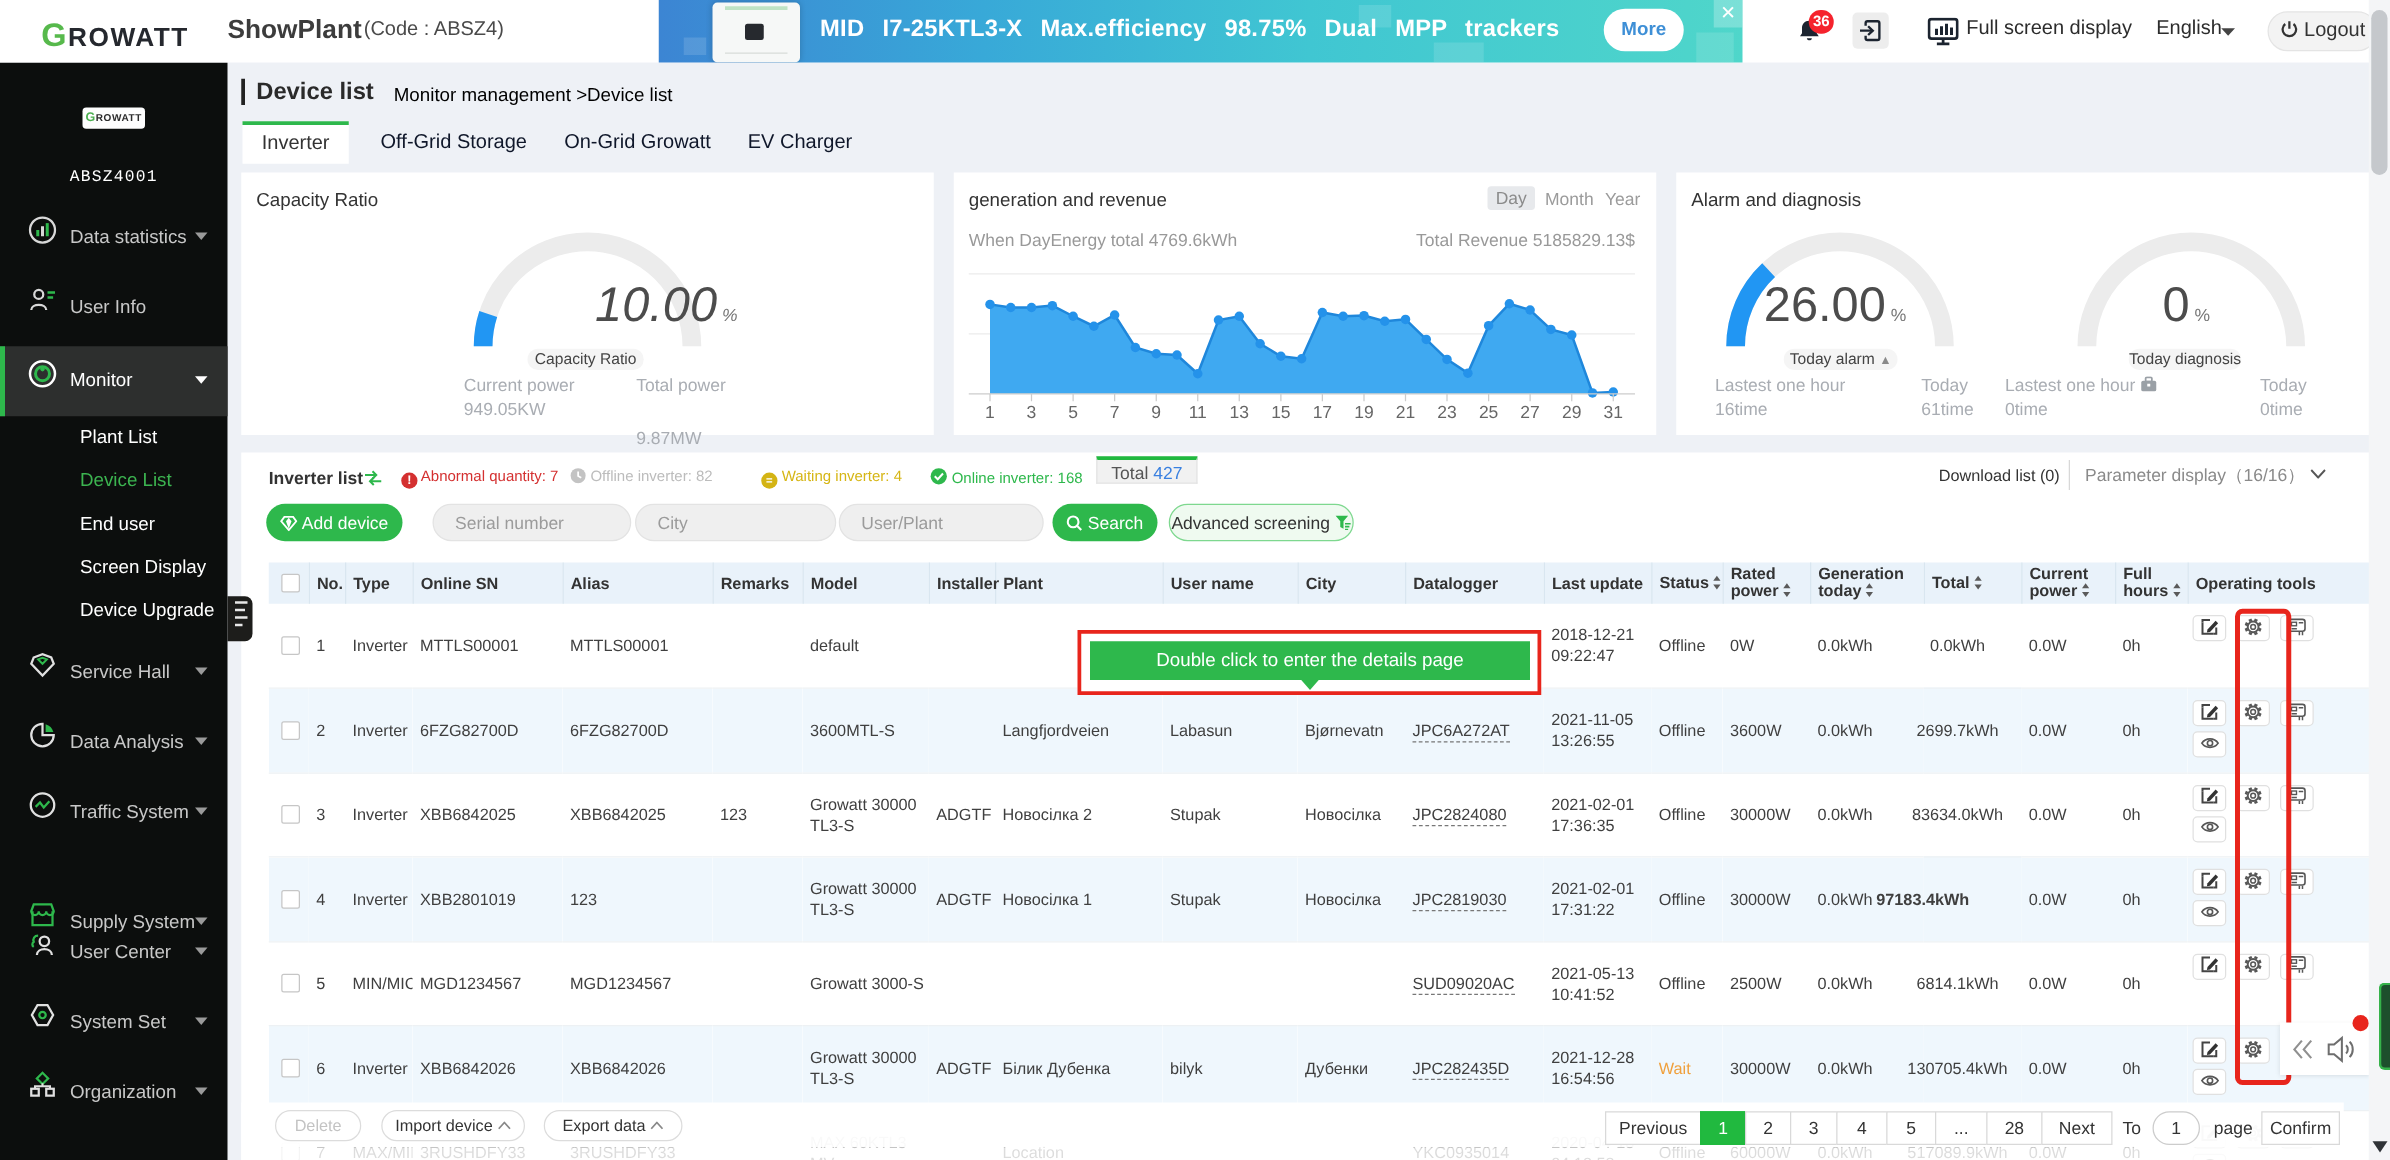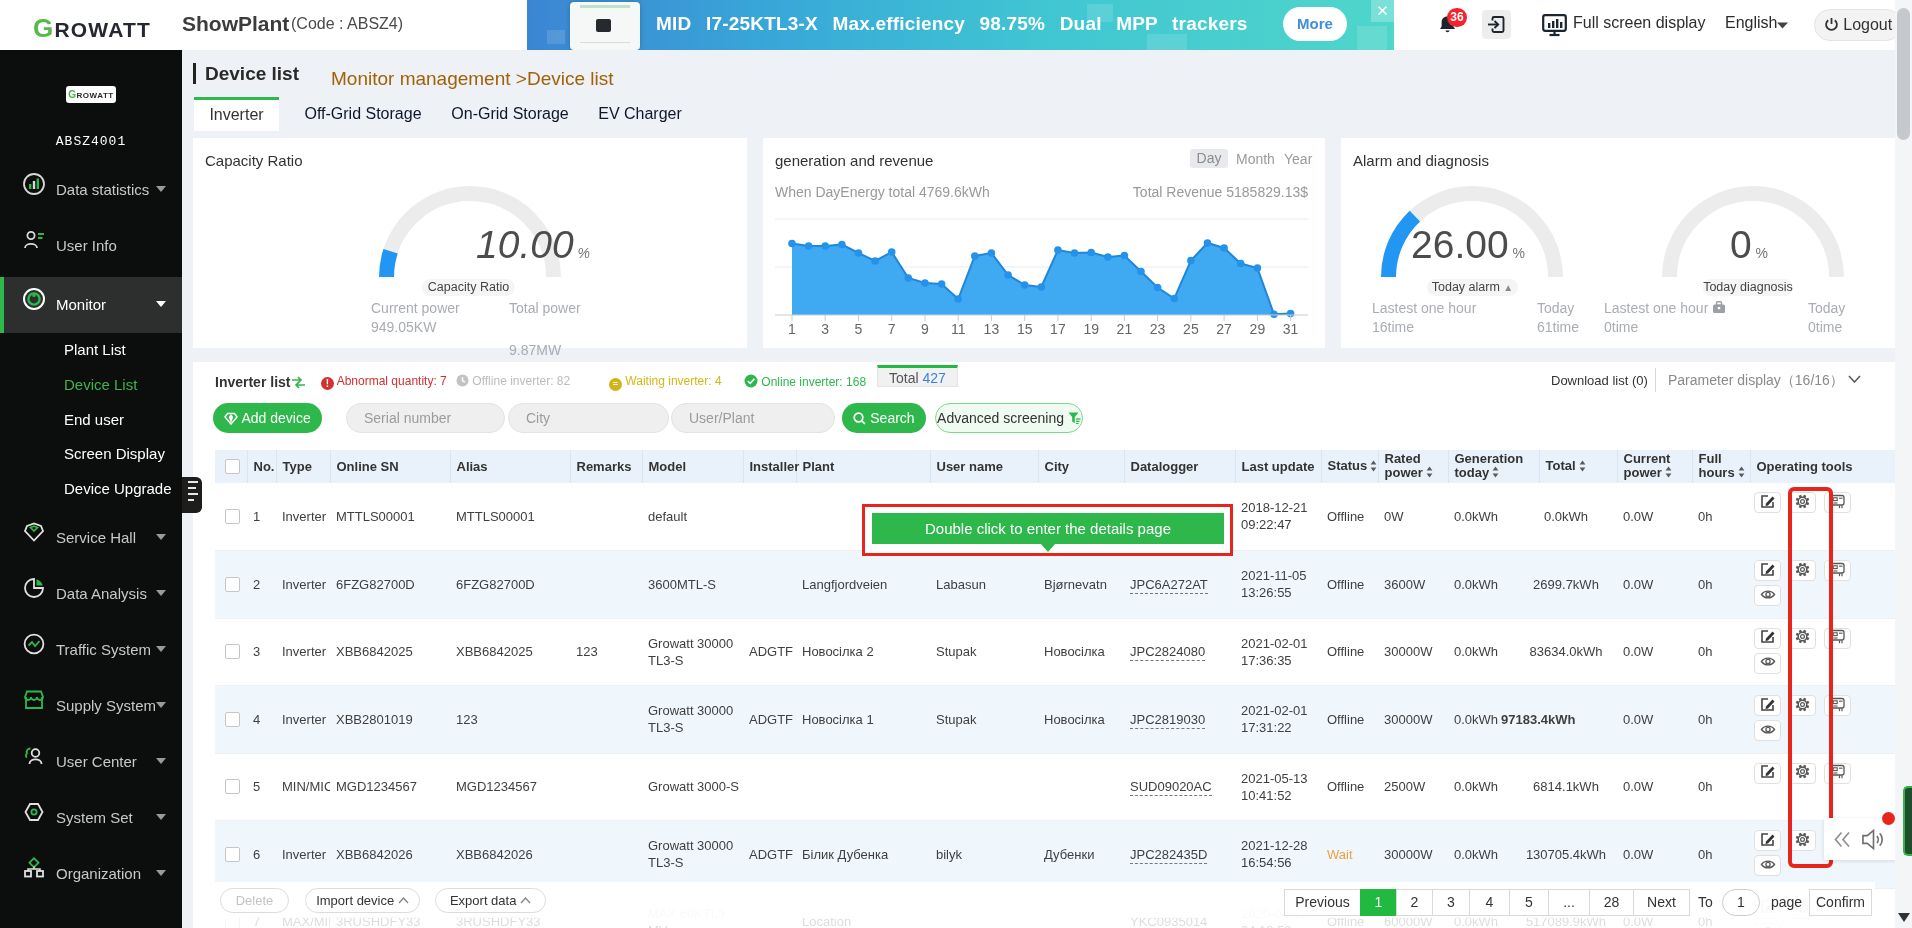--- a/index.html
+++ b/index.html
@@ -33,21 +33,21 @@
 .mitem .txt { position:absolute; left:56px; top:19px; }
 .mitem .car { position:absolute; left:156px; top:24px; width:0; height:0; border-left:5px solid transparent; border-right:5px solid transparent; border-top:6px solid #9a9a9a; }
 .mitem svg { position:absolute; left:22px; top:10px; }
 #monitor-item { background:#2d2f2e; color:#fff; }
 #monitor-item .bar { position:absolute; left:0; top:0; width:4px; height:56px; background:#2eb84c; }
 .smitem { position:absolute; left:64px; color:#fff; font-size:15px; }
 
 
 #content { position:absolute; left:182px; top:50px; width:1730px; height:878px; background:#eef1f6; }
 #pg-title { position:absolute; left:11px; top:13px; font-size:19px; font-weight:bold; color:#2a2a2a; border-left:3px solid #222; padding-left:9px; line-height:21px; }
-#crumbs { position:absolute; left:149px; top:18px; font-size:19px; color:#a16207; }
+#crumbs { position:absolute; left:133px; top:18px; font-size:15px; color:#000000; }
 .tab { position:absolute; top:47px; height:34px; font-size:16px; color:#0f172a; line-height:34px; }
 #tab-active { left:12px; width:85px; background:#fff; border-top:3px solid #2eb84c; text-align:center; color:#333; line-height:30px; }
 
 
 .card { position:absolute; background:#fff; top:88px; height:210px; }
 #card1 { left:11px; width:554px; }
 #card2 { left:581px; width:562px; }
 #card3 { left:1159px; width:561px; }
 .card-title { position:absolute; left:12px; top:14px; font-size:15px; color:#333; }
 .pill-label { position:absolute; background:#f5f5f5; border-radius:9px; font-size:12.5px; color:#444; text-align:center; white-space:nowrap; }
@@ -212,21 +212,21 @@
       <span class="car"></span>
   </div>
   <div class="mitem" style="top:572px;">
     <svg width="24" height="24" viewBox="0 0 24 24">
         <circle cx="12" cy="12" r="9.4" fill="none" stroke="#e0e0e0" stroke-width="1.8"></circle>
         <path d="M6.5 13.5 L10 10 L13 14 L17.5 9" fill="none" stroke="#2eb84c" stroke-width="1.8"></path>
       </svg>
     <span class="txt">Traffic System</span>
       <span class="car"></span>
   </div>
-  <div class="mitem" style="top:628px;">
+  <div class="mitem" style="top:660px;">
     <svg width="24" height="24" viewBox="0 0 24 24">
         <path d="M4 9 L4 20 L20 20 L20 9" fill="none" stroke="#2eb84c" stroke-width="1.8"></path>
         <path d="M3 9 L5 3.5 L19 3.5 L21 9 C21 10.6 19.6 12 18 12 C16.4 12 15 10.6 15 9 C15 10.6 13.6 12 12 12 C10.4 12 9 10.6 9 9 C9 10.6 7.6 12 6 12 C4.4 12 3 10.6 3 9 Z" fill="none" stroke="#2eb84c" stroke-width="1.8"></path>
       </svg>
     <span class="txt">Supply System</span>
       <span class="car"></span>
   </div>
   <div class="mitem" style="top:684px;">
     <svg width="24" height="24" viewBox="0 0 24 24">
         <circle cx="13.5" cy="9" r="3.8" fill="none" stroke="#e0e0e0" stroke-width="1.8"></circle>
@@ -260,21 +260,21 @@
     <i style="width:8px"></i>
     <i style="width:10px"></i>
     <i style="width:6px"></i>
   </div>
 
 <div id="content">
   <div id="pg-title">Device list</div>
   <div id="crumbs">Monitor management &gt;Device list</div>
   <div class="tab" id="tab-active">Inverter</div>
   <div class="tab" style="left:121px;width:120px;text-align:center;">Off-Grid Storage</div>
-  <div class="tab" style="left:268px;width:120px;text-align:center;">On-Grid Storage</div>
+  <div class="tab" style="left:268px;width:120px;text-align:center;">On-Grid Growatt</div>
   <div class="tab" style="left:413px;width:90px;text-align:center;">EV Charger</div>
 
   <div class="card" id="card1">
     <div class="card-title">Capacity Ratio</div>
     <svg class="abs" style="left:0;top:0;" width="554" height="210">
       <path d="M 193.5 139 A 83.5 83.5 0 0 1 360.5 139" fill="none" stroke="#ececec" stroke-width="15"></path>
       <path d="M 193.5 139 A 83.5 83.5 0 0 1 197.6 113.2" fill="none" stroke="#2196f3" stroke-width="15"></path>
     </svg>
     <div class="abs" style="left:157px;top:85px;width:240px;height:44px;line-height:44px;text-align:right;font-size:39px;color:#4c4c4c;font-style:italic;">10.00<span style="font-size:14px;color:#777;"> %</span></div>
     <div class="pill-label" style="left:229px;top:141px;width:93px;height:17px;line-height:17px;">Capacity Ratio</div>

